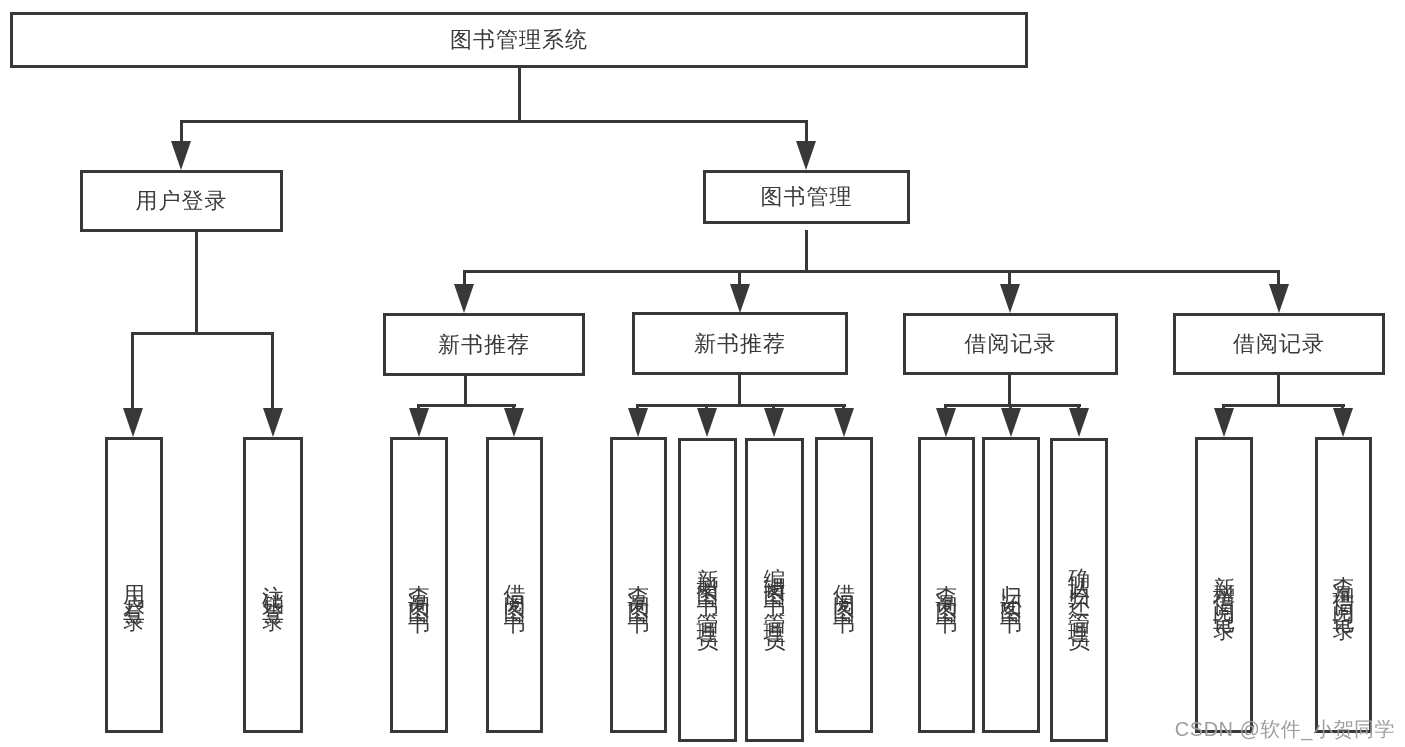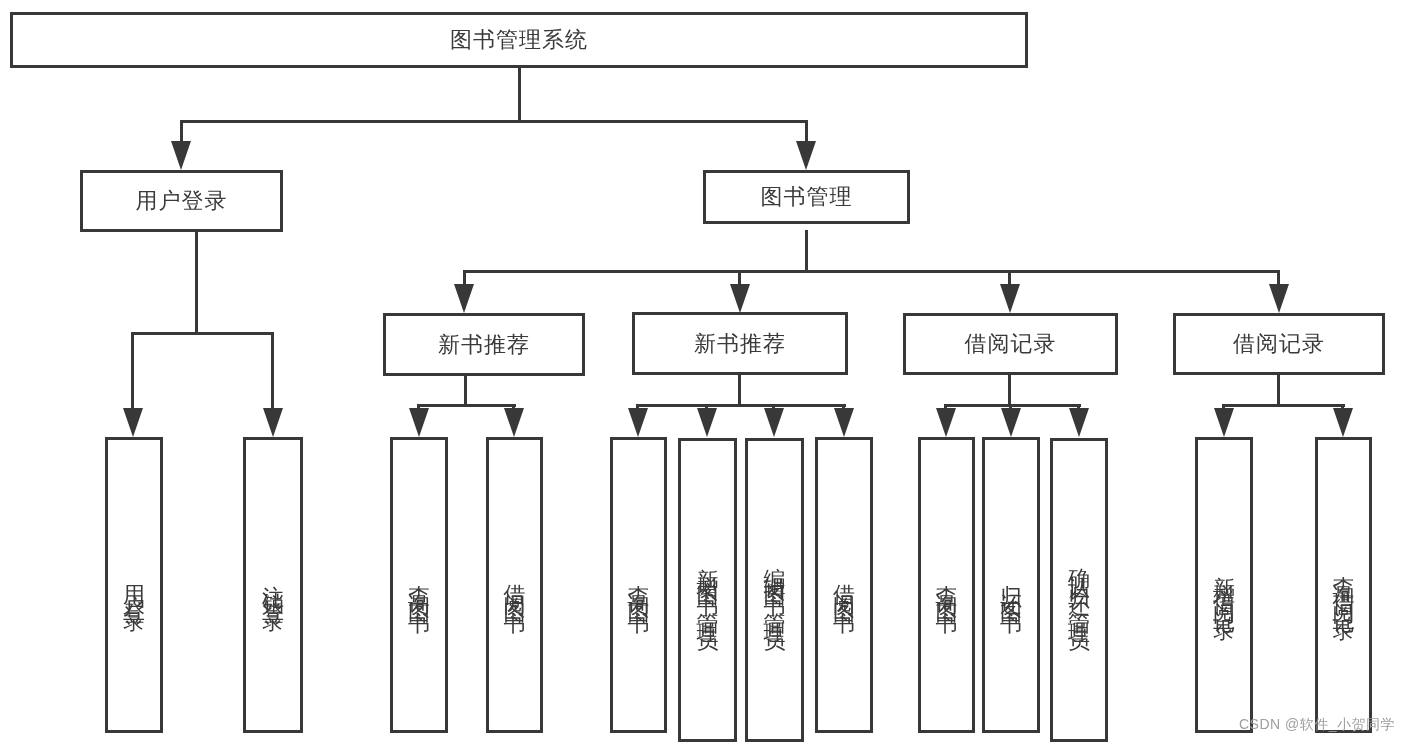--- a/index.html
+++ b/index.html
@@ -50,21 +50,21 @@
     width: 0;
     height: 0;
     border-left: 10px solid transparent;
     border-right: 10px solid transparent;
     border-top: 29px solid #383838;
   }
   .watermark {
     position: absolute;
     top: 716px;
     right: 10px;
-    font-size: 14px;
+    font-size: 20px;
     color: #9e9e9e;
     letter-spacing: 0.5px;
     z-index: 5;
   }
 </style>
 </head>
 <body>
 
 <div id="canvas">
 

